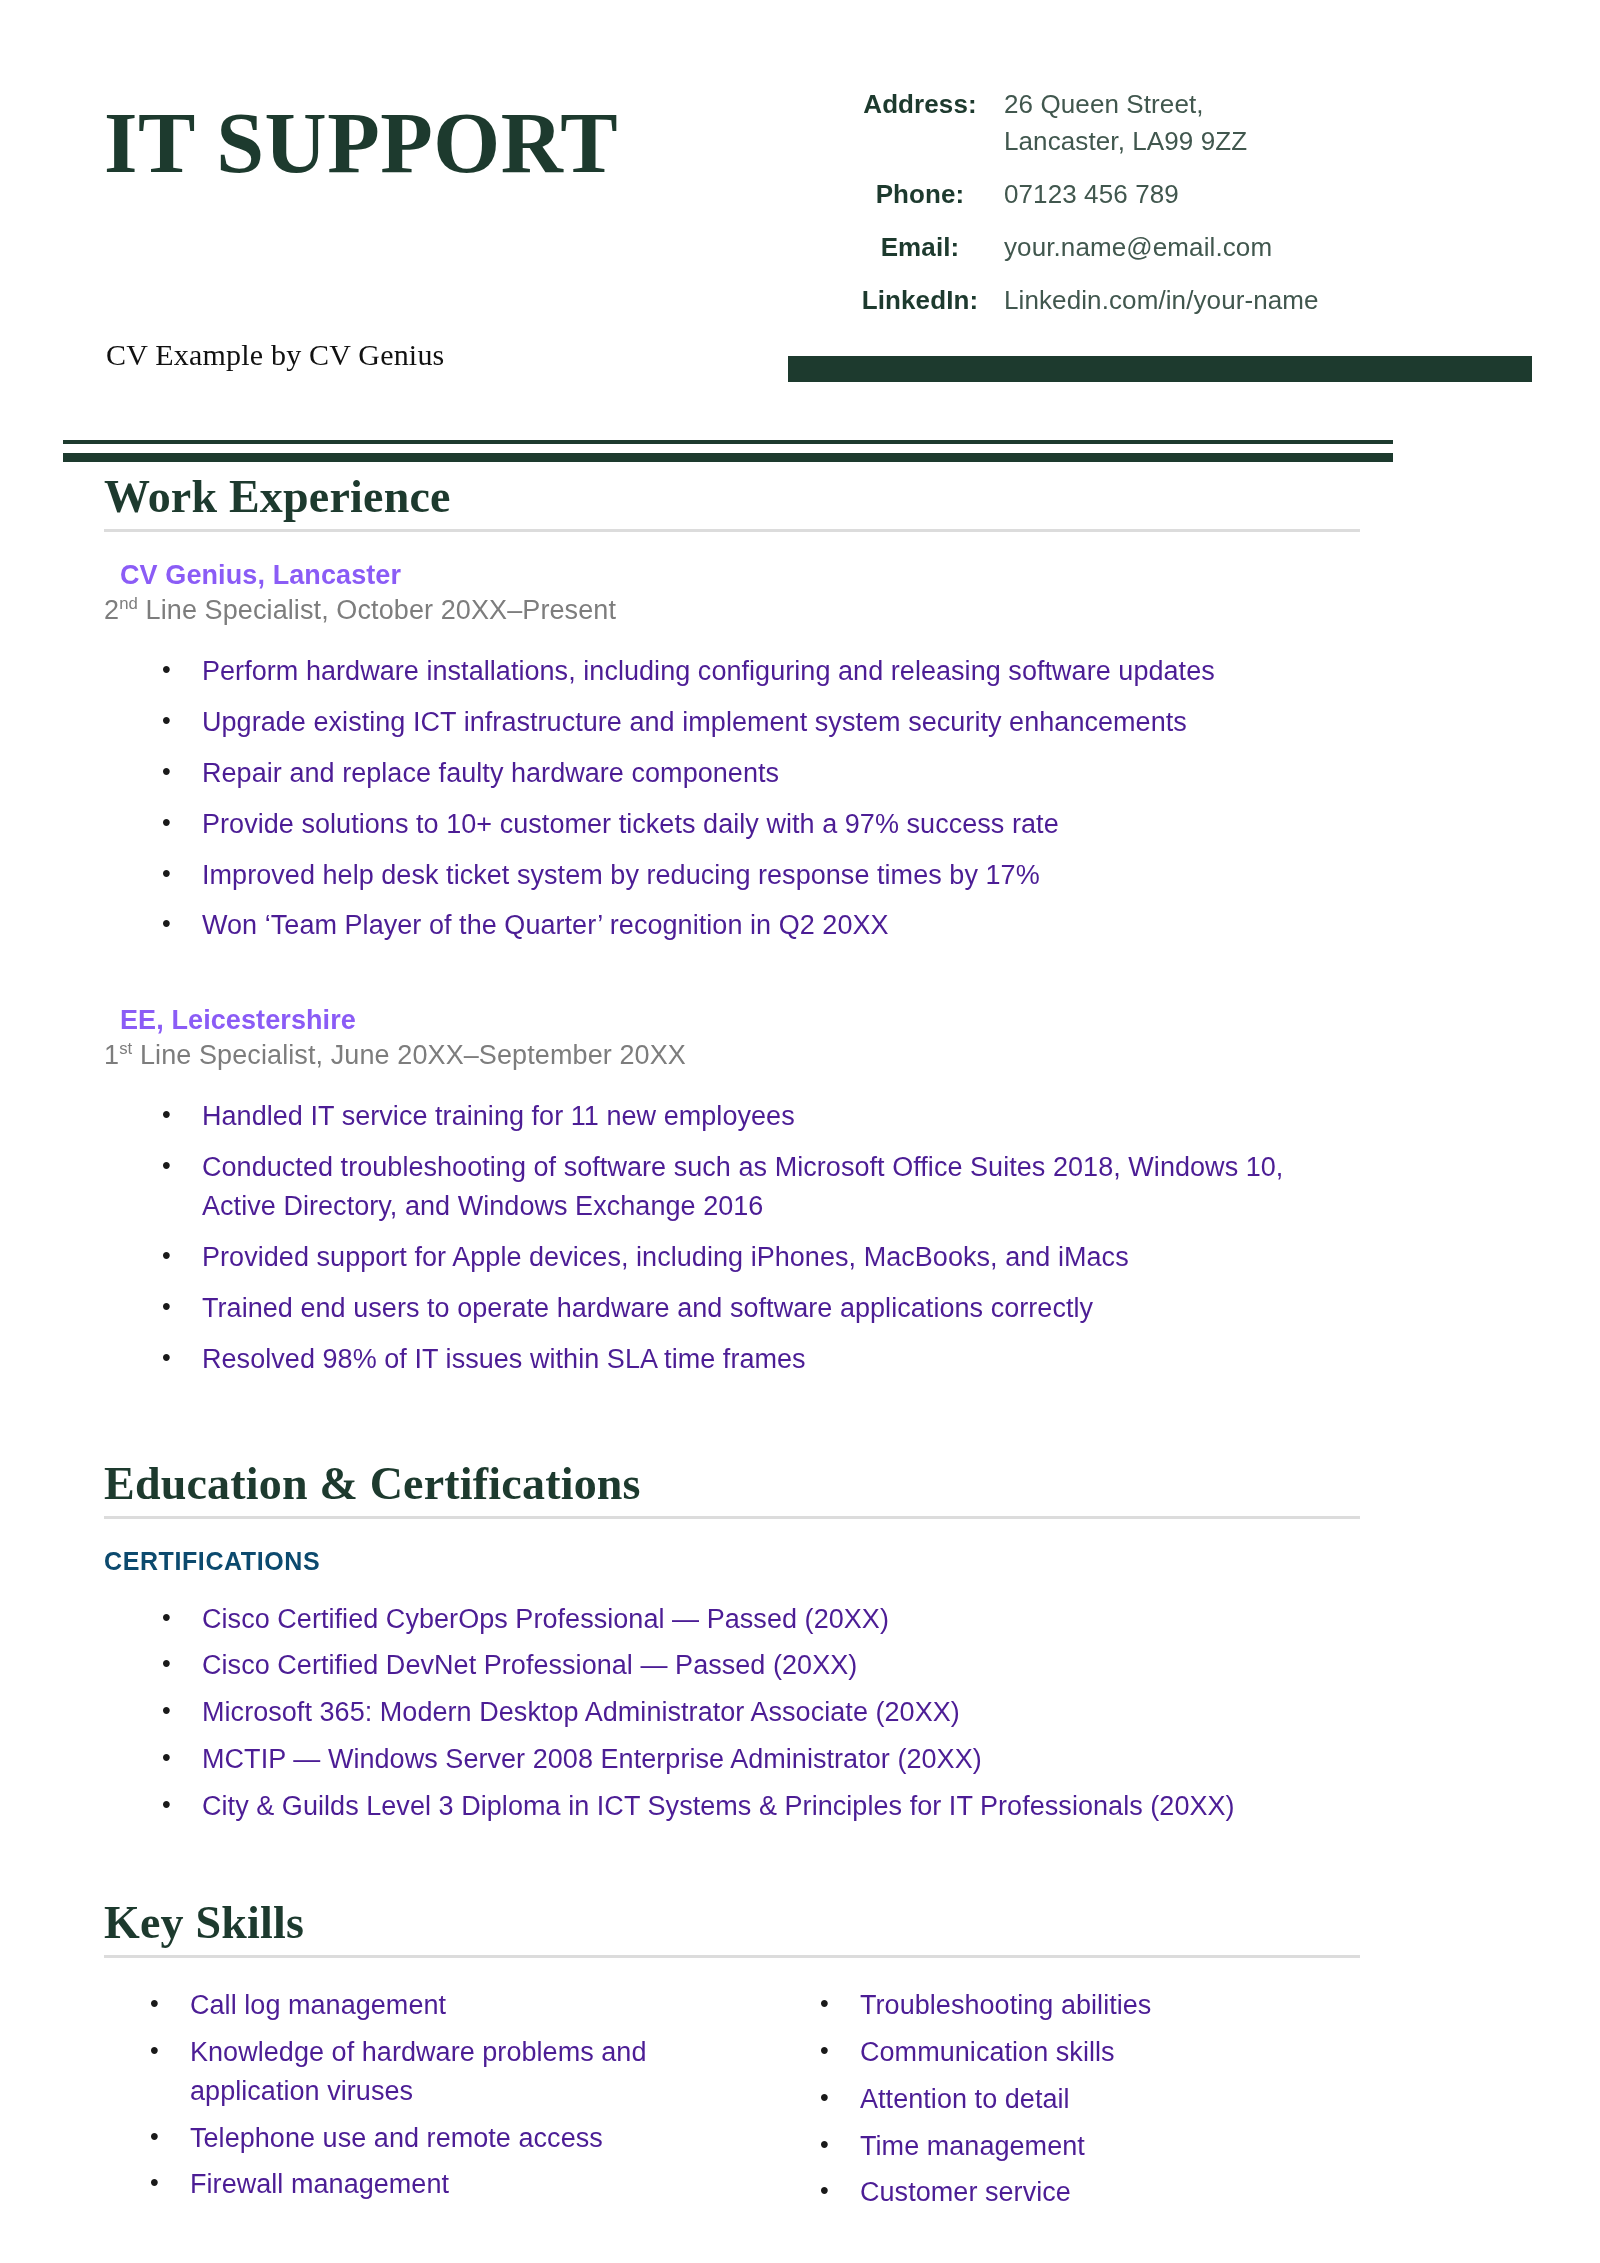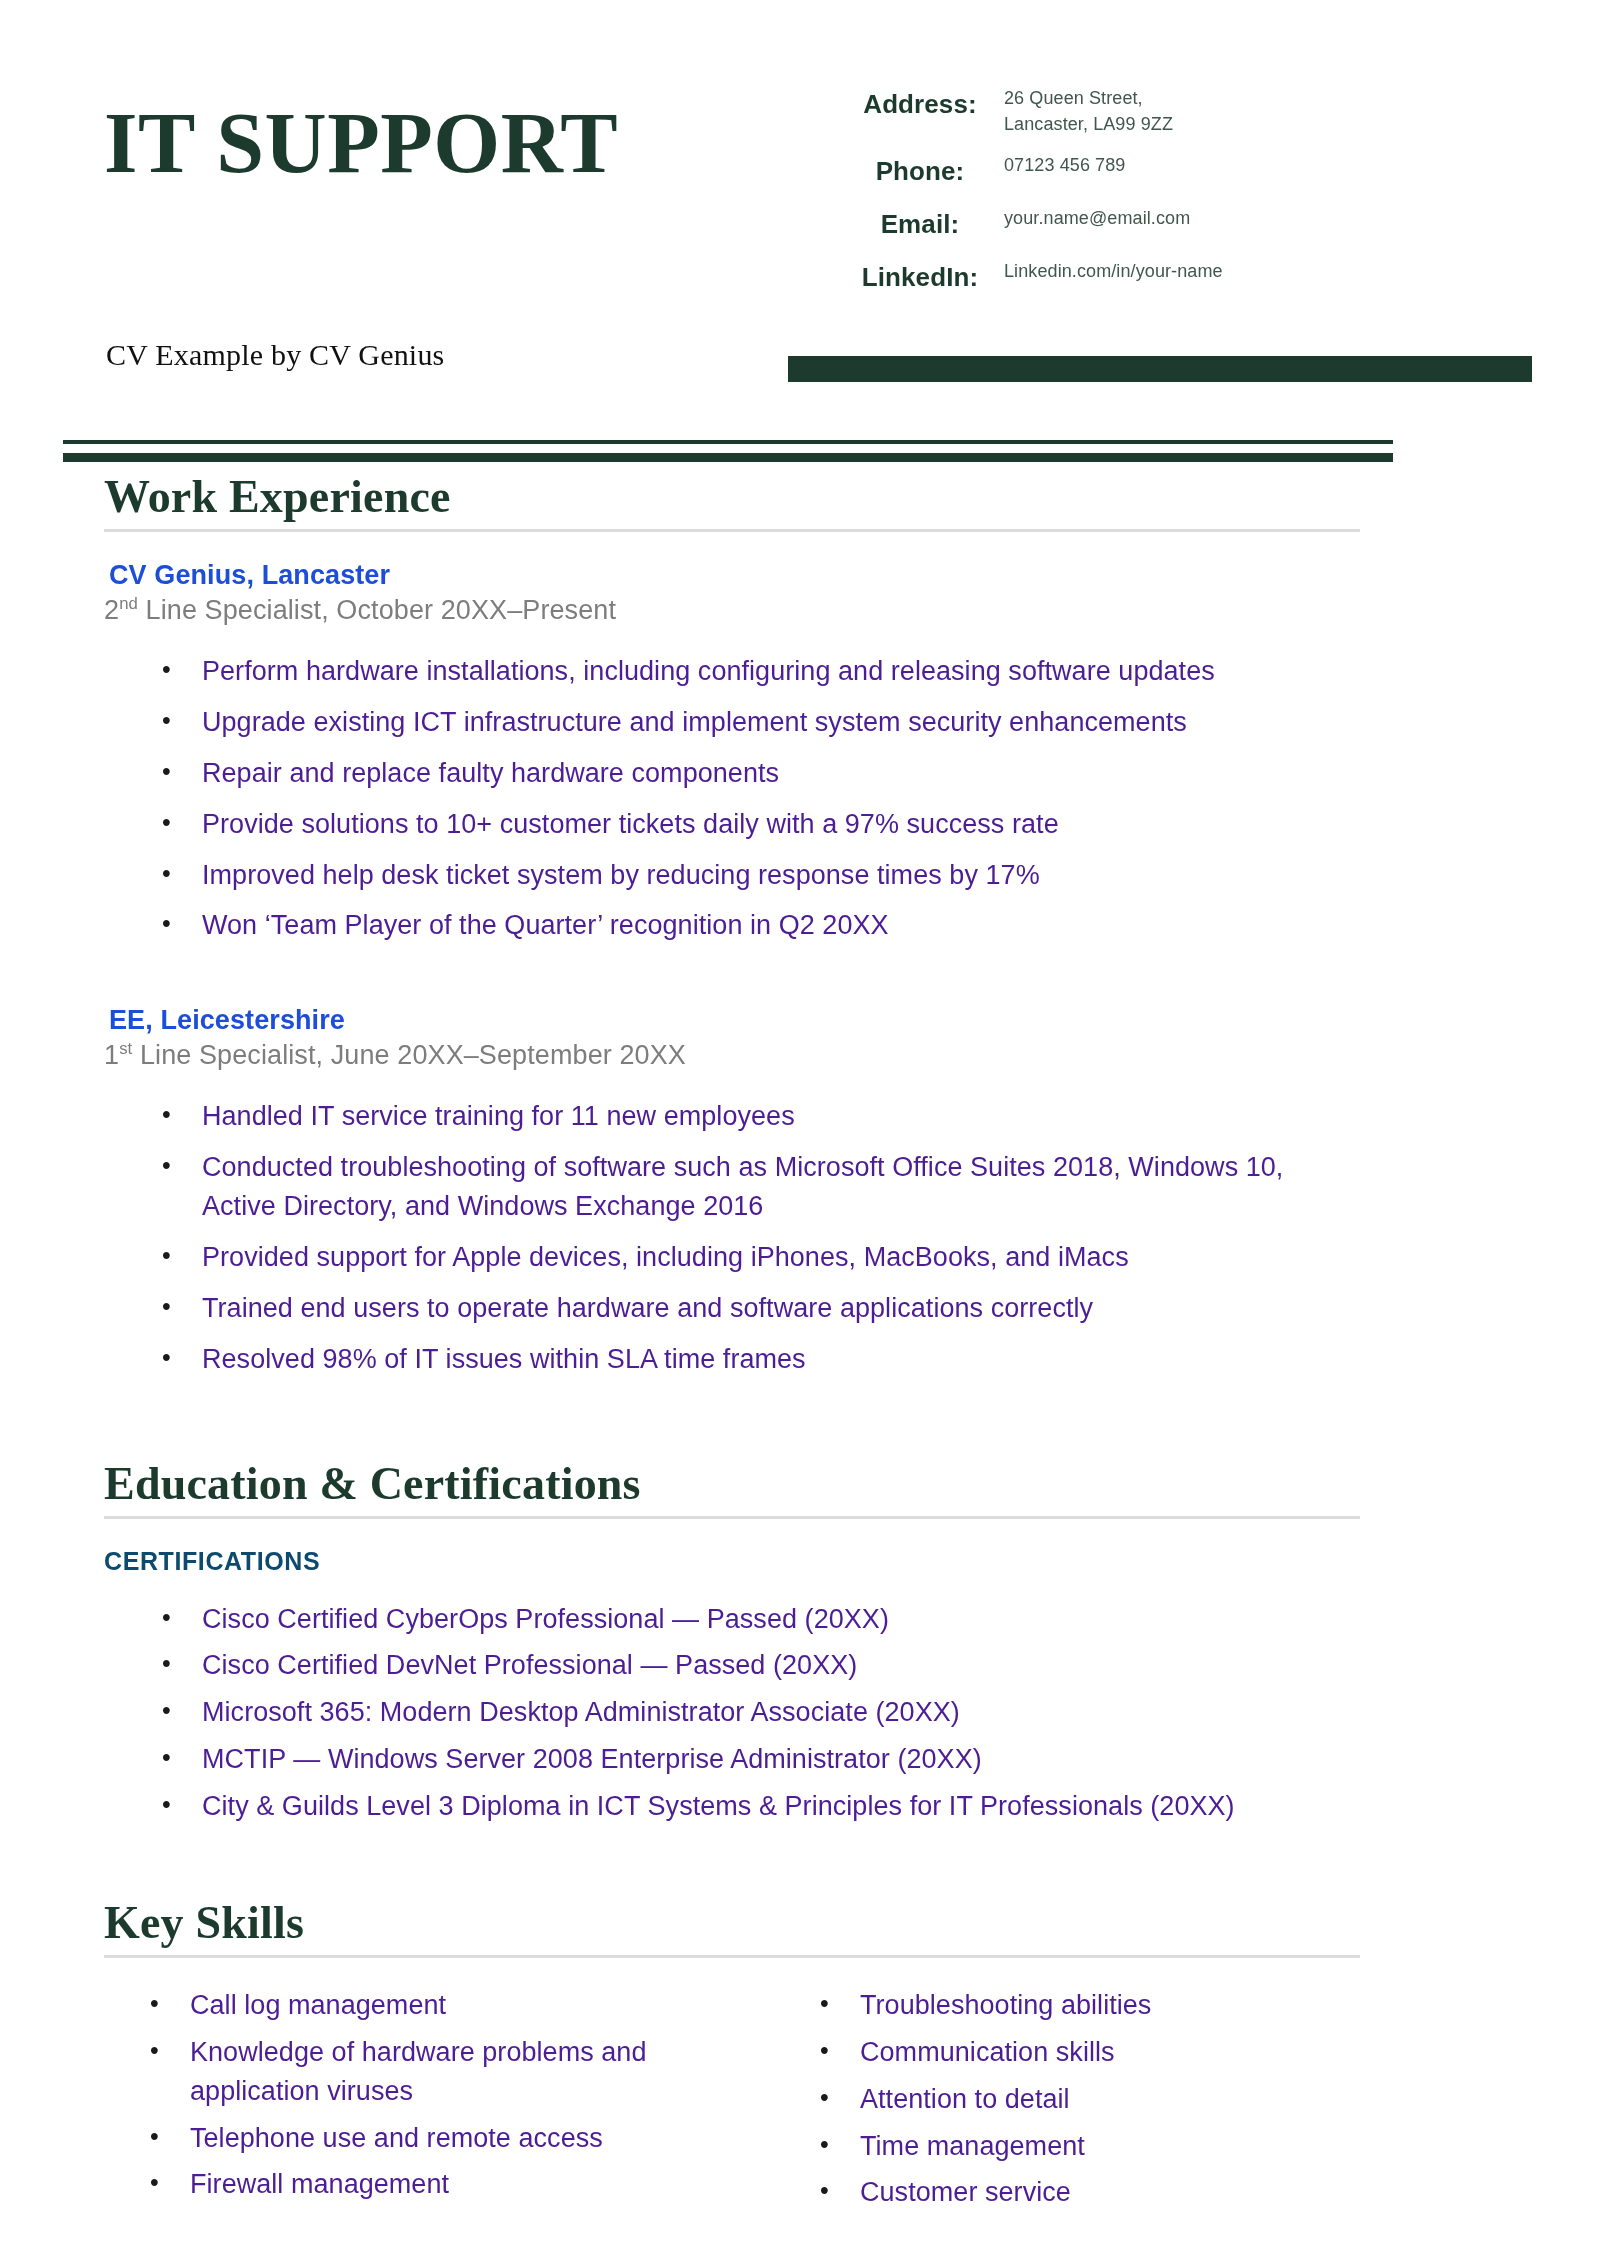--- a/index.html
+++ b/index.html
@@ -71,21 +71,21 @@
   .contact-label {
     font-size: 26px;
     font-weight: 600;
     color: #1d3a2e;
     line-height: 1.42;
     padding-bottom: 16px;
     letter-spacing: 0.1px;
     text-align: center;
   }
   .contact-value {
-    font-size: 18px;
+    font-size: 26px;
     font-weight: 300;
     color: #41574e;
     line-height: 1.42;
     padding-bottom: 16px;
     letter-spacing: 0.1px;
     white-space: pre-line;
   }
 
   .green-bar {
     position: absolute;
@@ -137,22 +137,22 @@
   .section-underline {
     height: 3px;
     background: #dcdcdc;
     margin: 0 0 28px 0;
   }
 
   .job { margin-bottom: 16px; }
   .job-company {
     font-size: 27px;
     font-weight: bold;
-    color: #1d4ed8;
-    margin: 0 0 4px 5px;
+    color: #8b5cf6;
+    margin: 0 0 4px 16px;
     letter-spacing: 0.1px;
   }
   .job-meta {
     font-size: 27px;
     font-weight: 400;
     color: #7d7d7d;
     margin: 0;
     letter-spacing: 0.1px;
   }
   .job-meta sup {

